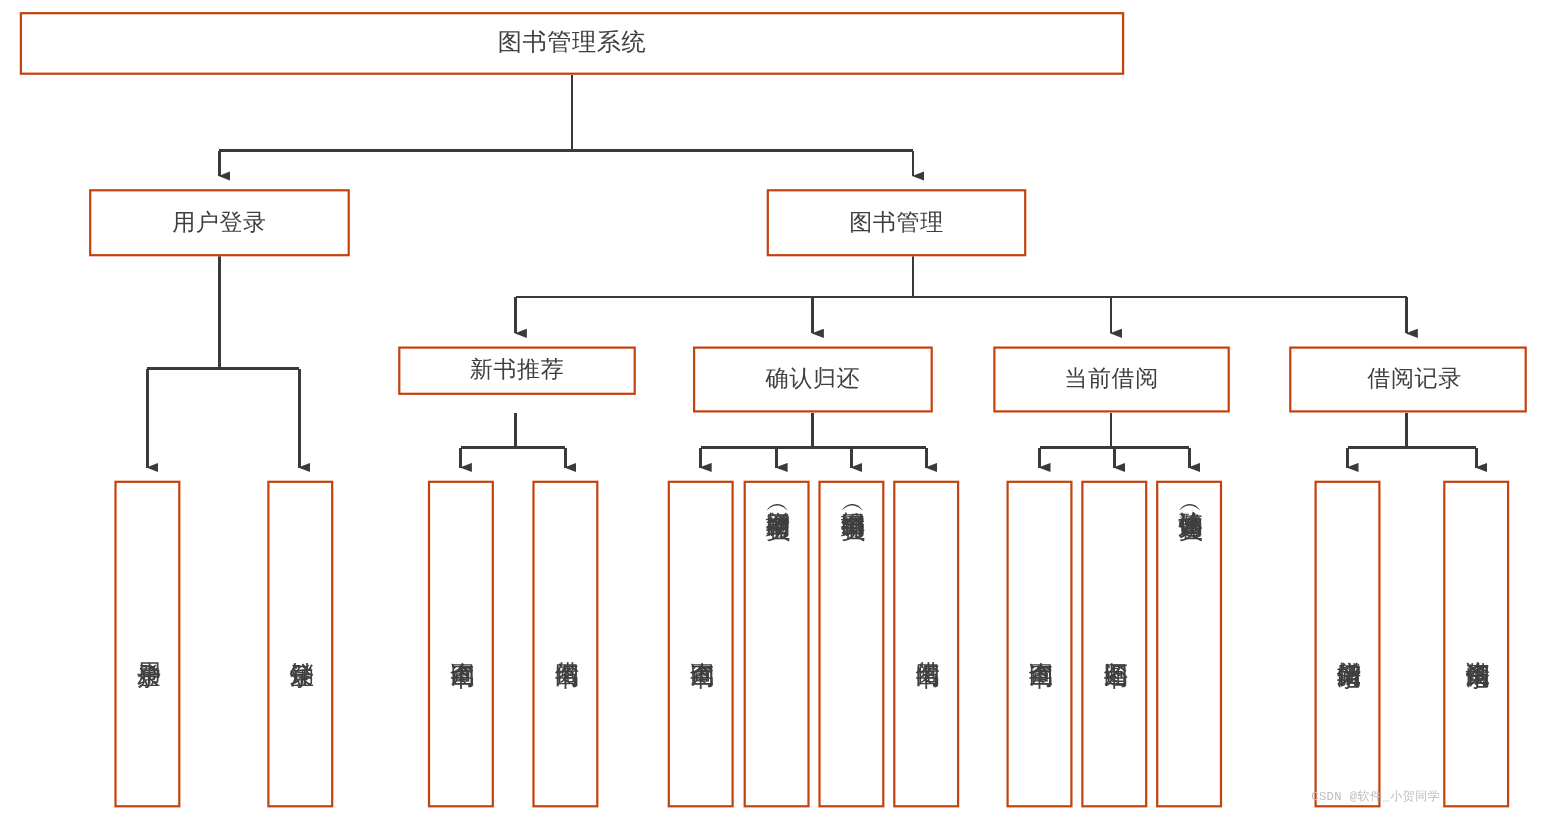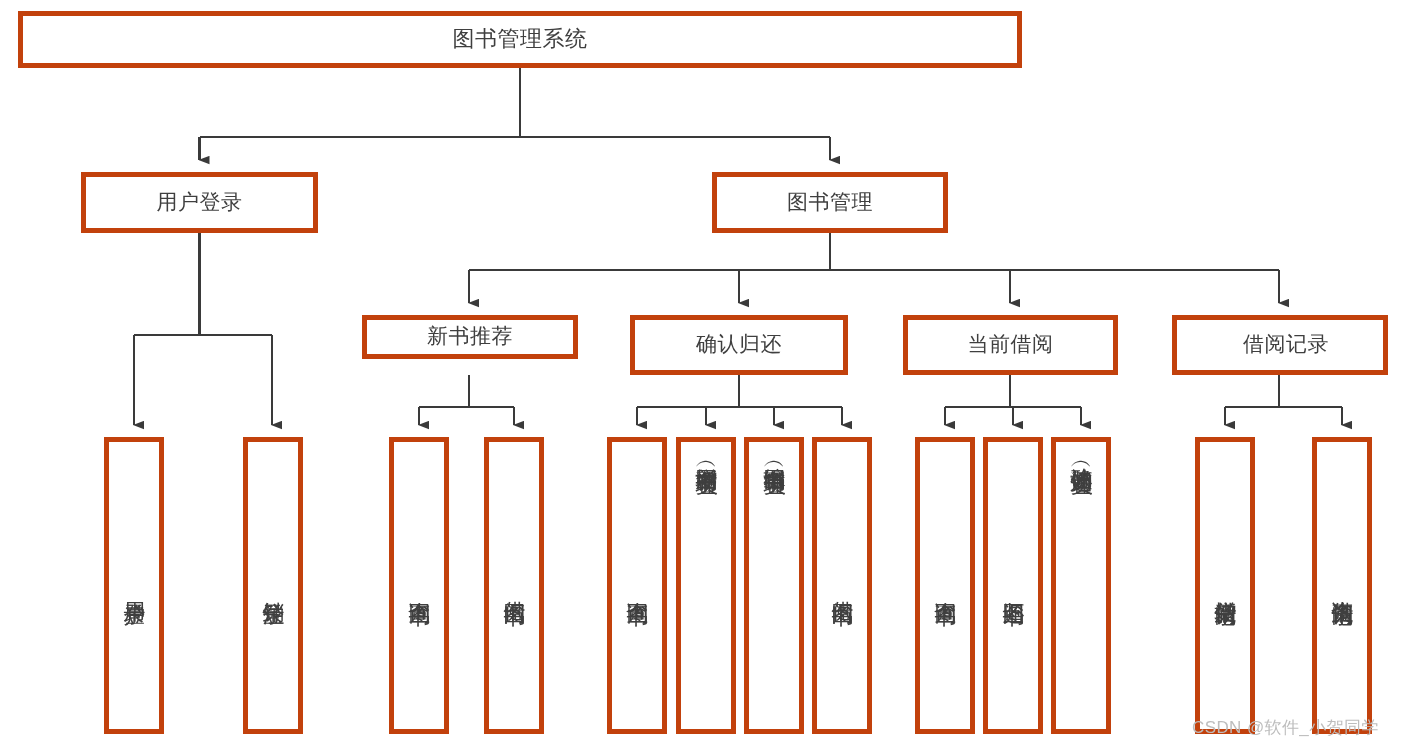--- a/index.html
+++ b/index.html
@@ -23,21 +23,21 @@
     left: 0;
     top: 0;
     width: 1405px;
     height: 747px;
     pointer-events: none;
   }
   .node {
     position: absolute;
     box-sizing: border-box;
     background: #ffffff;
-    border: 5px solid #c2410c;
+    border: 2px solid #c2410c;
     display: flex;
     align-items: center;
     justify-content: center;
     color: #3f3f3f;
     z-index: 2;
   }
   .node .lbl {
     display: block;
     text-align: center;
     line-height: 1.12;
@@ -65,25 +65,25 @@
     height: auto;
     max-height: 100%;
   }
   .node.vert.center {
     align-items: center;
     padding-top: 0;
   }
   .watermark {
     position: absolute;
     color: #bdbdbd;
-    font-size: 17px;
+    font-size: 11px;
     letter-spacing: 0.4px;
     white-space: nowrap;
     z-index: 5;
-    font-family: Liberation Sans, sans-serif;
+    font-family: Liberation Mono, monospace;
   }
 </style>
 </head>
 <body>
 
 <div id="canvas">
 
   <svg id="wires" viewBox="0 0 1405 747">
     <defs>
       <marker id="arrow" markerWidth="9" markerHeight="11" refX="4.2" refY="10" orient="auto" markerUnits="userSpaceOnUse">
@@ -134,21 +134,21 @@
     </g>
   </svg>
 
   <div class="node horiz root" id="node-root" style="left: 18px; top: 11px; width: 1004px; height: 57px;">
     <span class="lbl">图书管理系统</span>
   </div>
 
   <div class="node horiz" id="l2-0" style="left: 81px; top: 172px; width: 237px; height: 61px;">
     <span class="lbl">用户登录</span>
   </div>
-  <div class="node horiz" id="l2-1" style="left: 712px; top: 172px; width: 236px; height: 61px;">
+  <div class="node horiz" id="l2-1" style="left: 697px; top: 172px; width: 236px; height: 61px;">
     <span class="lbl">图书管理</span>
   </div>
 
   <div class="node horiz" id="l3-0" style="left: 362px; top: 315px; width: 216px; height: 44px;">
     <span class="lbl">新书推荐</span>
   </div>
   <div class="node horiz" id="l3-1" style="left: 630px; top: 315px; width: 218px; height: 60px;">
     <span class="lbl">确认归还</span>
   </div>
   <div class="node horiz" id="l3-2" style="left: 903px; top: 315px; width: 215px; height: 60px;">

